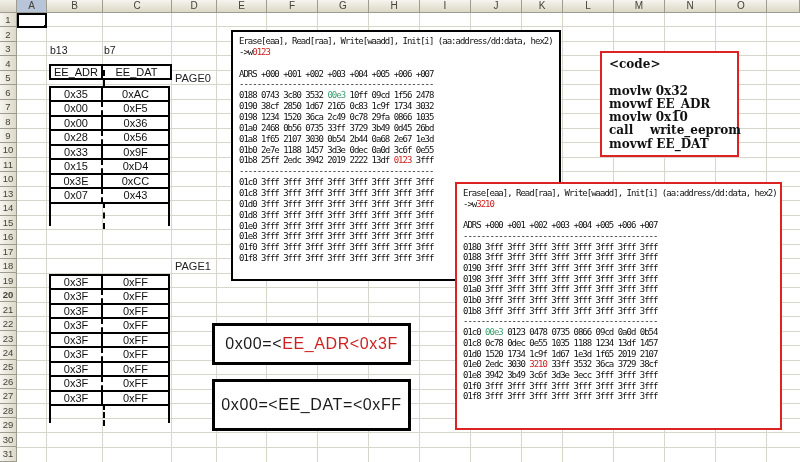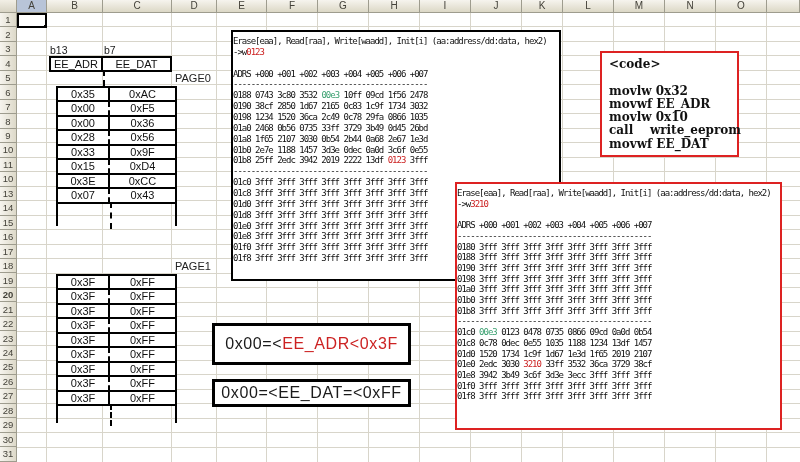--- a/index.html
+++ b/index.html
@@ -19,52 +19,52 @@
         border-right:1px solid var(--header-border,#9e9c8e);border-bottom:1px solid var(--header-border,#9e9c8e);
         font-size:9.5px;display:flex;align-items:center;justify-content:center;color:#44423a;}
   .gline{position:absolute;background:var(--gridline,#d8d5ca);z-index:1;}
   
   #sel-a1{position:absolute;left:17px;top:13px;width:30px;height:15px;box-sizing:border-box;
           border:2px solid #000;z-index:3;}
   #sel-a1 .handle{position:absolute;right:-2px;bottom:-2px;width:3px;height:3px;background:#000;}
   
   .cell-label{position:absolute;z-index:2;font-size:10.5px;color:#222;white-space:nowrap;}
   
-  #ee-head{position:absolute;left:49px;top:56px;width:123px;height:16px;box-sizing:border-box;
+  #ee-head{position:absolute;left:49px;top:64px;width:123px;height:16px;box-sizing:border-box;
            border:2px solid #000;background:#fff;display:flex;z-index:2;}
   .ee-a{width:52px;box-sizing:border-box;border-right:2px dashed #000;display:flex;align-items:center;justify-content:center;
         font-size:11px;color:#111;}
   .ee-b{flex:1;display:flex;align-items:center;justify-content:center;font-size:11px;color:#111;}
   .ee-connector{position:absolute;left:103px;top:70px;height:16px;width:0;border-left:2px dashed #000;z-index:2;}
-  .ee-col{position:absolute;left:56px;width:121px;z-index:2;}
+  .ee-col{position:absolute;left:49px;width:121px;z-index:2;}
   #page0-rows{top:85.5px;} #page1-rows{top:273.7px;}
   .ee-row{box-sizing:border-box;height:16.5px;border:2px solid #000;margin-top:-2px;display:flex;background:#fff;}
   .ee-row:first-child{margin-top:0;}
   .ee-ext{box-sizing:border-box;border-left:2px solid #000;border-right:2px solid #000;margin-top:-2px;position:relative;}
   .ee-ext .dash{position:absolute;left:52px;top:0;height:calc(100% + 3px);width:0;border-left:2px dashed #000;}
   
   .dumpbox{position:absolute;box-sizing:border-box;background:#fff;
            font-family:"DejaVu Sans Mono",monospace;font-size:9px;letter-spacing:-1px;color:#111;
-           padding:4px 2px 0 0;overflow:hidden;}
+           padding:4px 2px 0 6px;overflow:hidden;}
   #dump1{left:231px;top:30px;width:330px;height:251px;border:2px solid #000;z-index:4;}
   #dump2{left:455px;top:182px;width:327px;height:248px;border:2px solid var(--box-red-border,#dd2222);z-index:5;}
   #dump1 .dump-line{line-height:10.86px;} #dump2 .dump-line{line-height:10.7px;}
   .dump-line{white-space:pre;}
   .c-red{color:var(--accent-red,#cc2222);} .c-gold{color:var(--hex-gold,#c8a000);}
   .c-blue{color:var(--hex-blue,#3333aa);} .c-green{color:var(--hex-green,#3aa070);}
   
   #codebox{position:absolute;left:600px;top:51px;width:139px;height:106px;box-sizing:border-box;
            border:2px solid var(--box-red-border,#dd2222);background:#fff;z-index:5;
            font-family:"DejaVu Serif",serif;font-weight:bold;font-size:12px;line-height:13.3px;
            padding:5px 0 0 7px;white-space:pre;color:#111;}
   
   .conbox{position:absolute;left:212px;width:199px;box-sizing:border-box;border:3px solid #000;background:#fff;
           display:flex;align-items:center;justify-content:center;z-index:6;
           font-size:16px;letter-spacing:0.6px;color:#1a1a1a;white-space:nowrap;}
-  #con1{top:323px;height:42px;} #con2{top:379px;height:28px;}
+  #con1{top:323px;height:42px;} #con2{top:379px;height:52px;}
   #con1 .hl{color:var(--accent-red,#cc2222);}
 </style>
 </head>
 <body>
 
 <div id="sheet">
   <div id="gridlines">
       <div class="gline" style="left: 46px; top: 13px; width: 1px; height: 449px;"></div>
       <div class="gline" style="left: 102px; top: 13px; width: 1px; height: 449px;"></div>
       <div class="gline" style="left: 171px; top: 13px; width: 1px; height: 449px;"></div>

